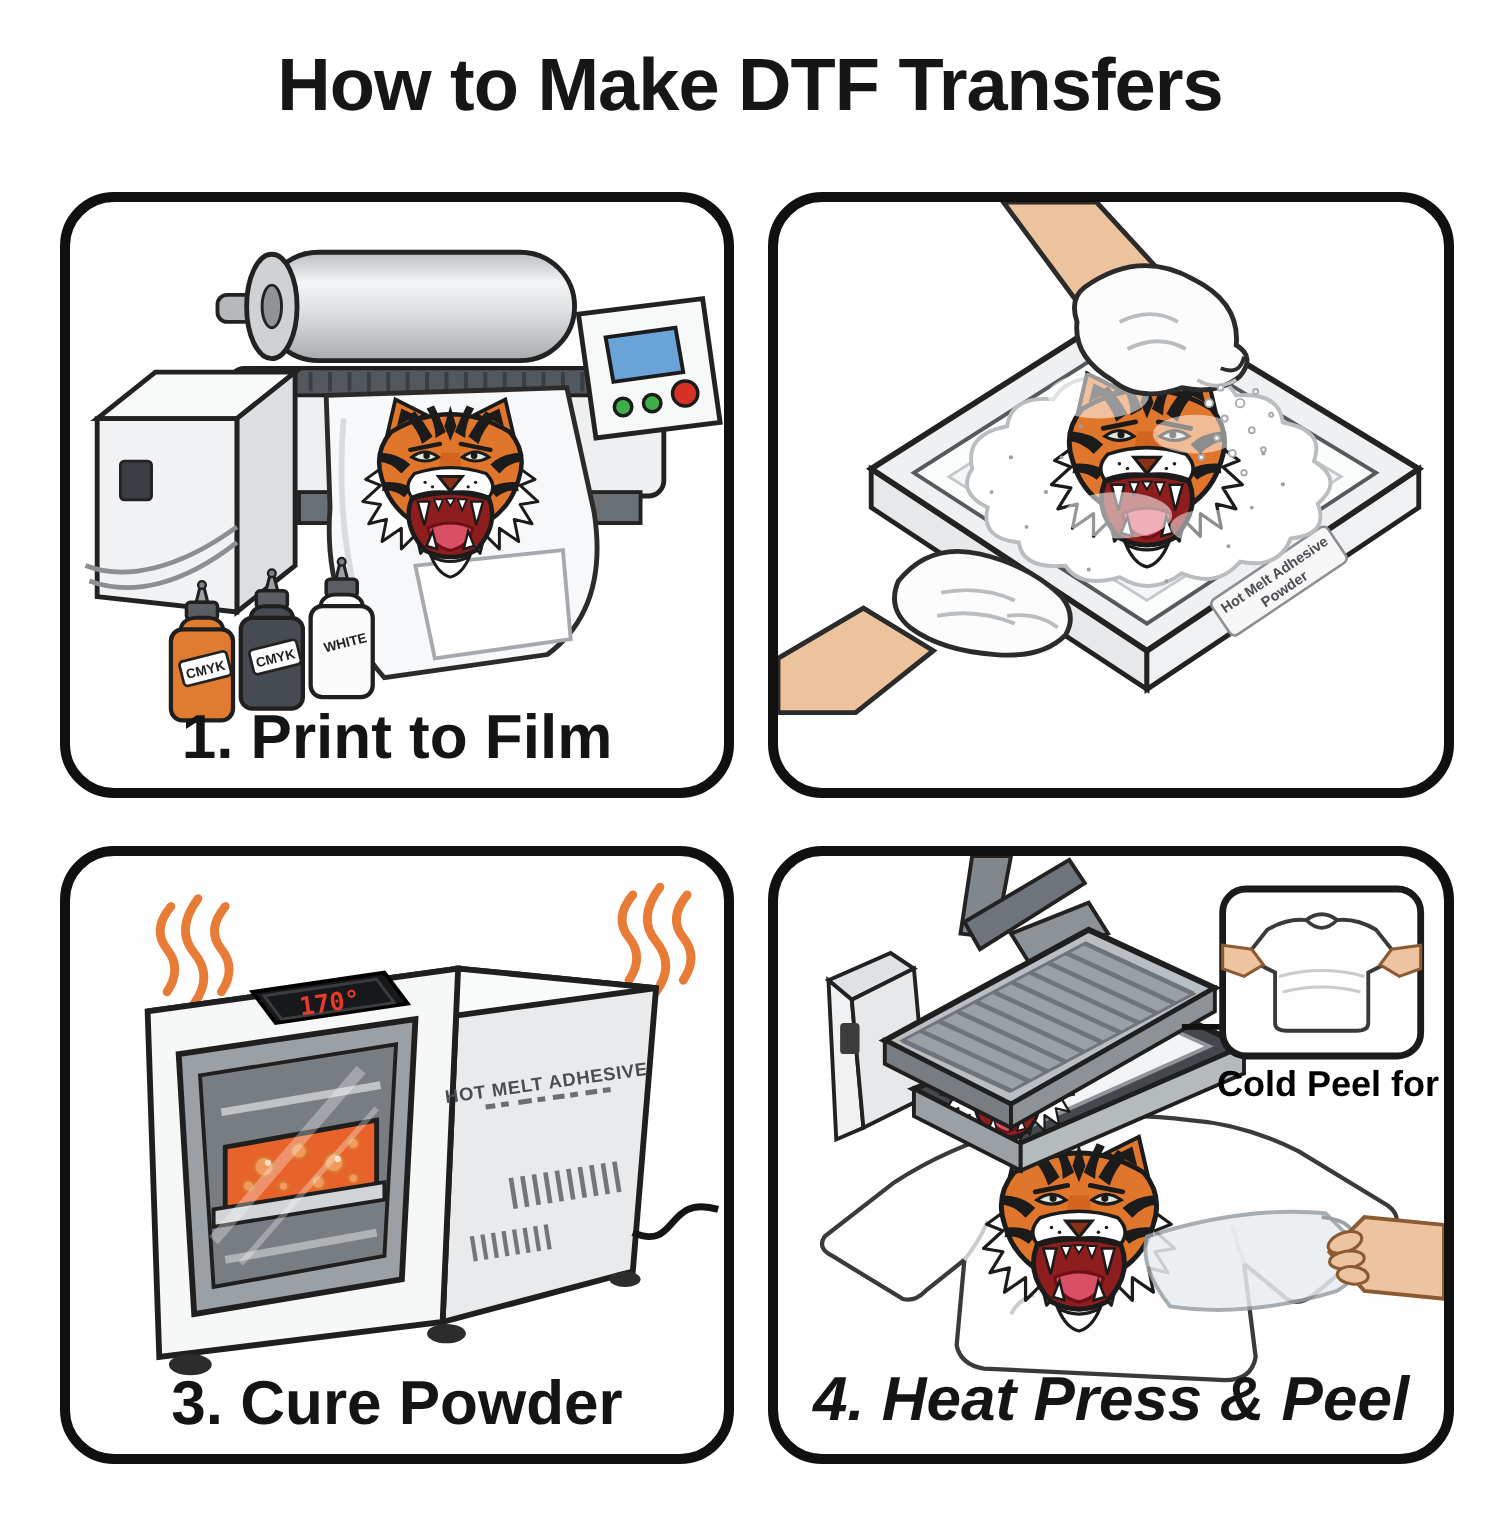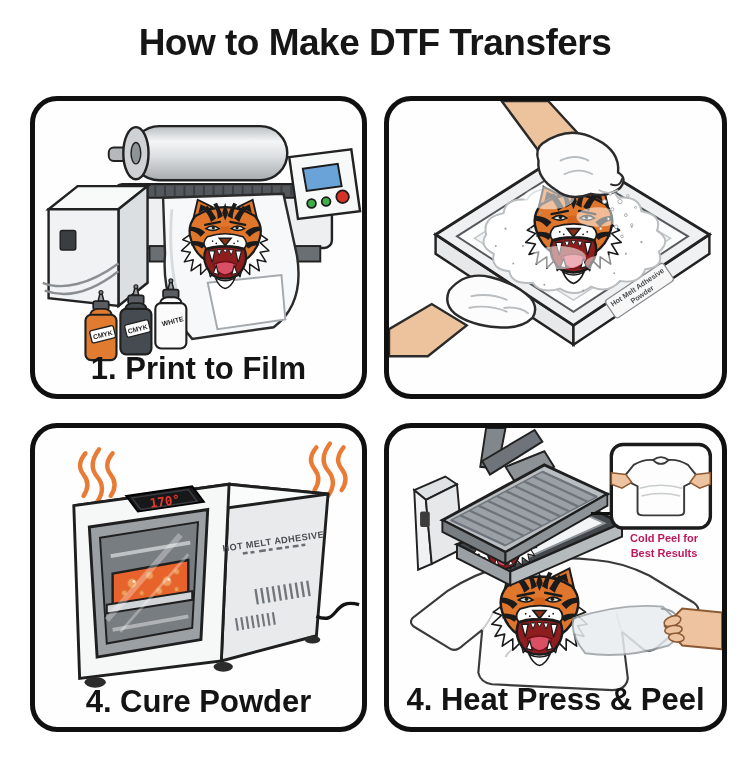--- a/index.html
+++ b/index.html
@@ -18,24 +18,24 @@
   }
   .panel svg.scene{position:absolute;left:0;top:0;width:100%;height:100%;}
   #p1{left:30px;top:96px;width:337px;height:303px;}
   #p2{left:384px;top:96px;width:343px;height:303px;}
   #p3{left:30px;top:423px;width:337px;height:309px;}
   #p4{left:384px;top:423px;width:343px;height:309px;}
   .caption{
     position:absolute;left:0;bottom:7px;width:100%;text-align:center;
     font-size:31px;font-weight:bold;color:#141414;z-index:5;
   }
-  #p4 .caption{bottom:9px;}
+  #p4 .caption{bottom:9px;font-style:italic;}
   .coldpeel{
     position:absolute;left:205px;top:103px;width:140px;text-align:center;
-    font-size:11px;line-height:1.32;font-weight:bold;color:#be185d;z-index:4;
+    font-size:18px;line-height:1.32;font-weight:bold;color:#000000;z-index:4;
   }
   .hidden-defs{position:absolute;width:0;height:0;overflow:hidden;}
 </style>
 </head>
 <body>
 
 <svg class="hidden-defs" aria-hidden="true">
   <defs>
     <linearGradient id="rollGrad" x1="0" y1="0" x2="0" y2="1">
       <stop offset="0" stop-color="#b9bdc0"></stop>
@@ -317,21 +317,21 @@
         <rect x="33" y="0" width="2.2" height="13"></rect>
           <rect x="38.5" y="0" width="2.2" height="13"></rect>
       </g>
 
       <ellipse cx="62" cy="262" rx="11" ry="5.5" fill="#2c2c2c"></ellipse>
       <ellipse cx="194" cy="246" rx="10" ry="5" fill="#2c2c2c"></ellipse>
       <ellipse cx="286" cy="218" rx="8" ry="4" fill="#2c2c2c"></ellipse>
       <path d="M290,194 C314,204 306,174 334,182" stroke="#141414" stroke-width="3.5" fill="none"></path>
     </g>
   </svg>
-  <div class="caption">4. Cure Powder</div>
+  <div class="caption">3. Cure Powder</div>
 </section>
 
 <section class="panel" id="p4">
   <svg class="scene" viewBox="0 0 343 308" preserveAspectRatio="none">
 
     <g>
       <path d="M118,142 Q88,150 60,168 L24,196 Q20,202 28,206 L64,228 Q70,230 76,224 L96,208 L92,252 Q94,262 106,264 L230,270 Q244,270 246,258 L240,210 L262,228 Q268,232 276,226 L316,192 Q322,186 314,180 L268,152 Q240,138 212,136 Q165,130 118,142 Z" fill="#fdfdfd" stroke="#3a3a3a" stroke-width="2.2"></path>
       <path d="M96,208 Q104,198 108,188 M240,210 Q236,198 234,190 M120,236 Q124,228 132,226" stroke="#c9ccce" stroke-width="2" fill="none"></path>
       <use href="#tiger" x="105" y="138" width="100" height="110"></use>
 
@@ -390,16 +390,15 @@
       <rect x="229" y="17" width="102" height="86" rx="12" fill="#ffffff" stroke="#1b1b1b" stroke-width="3.5"></rect>
       <path d="M252,38 Q262,32 272,33 Q280,27 288,33 Q298,32 308,38 L316,48 Q318,52 314,55 L304,60 L304,86 Q304,90 298,90 L262,90 Q256,90 256,86 L256,60 L246,55 Q242,52 244,48 Z" fill="#fdfdfd" stroke="#3a3a3a" stroke-width="2"></path>
       <path d="M272,33 Q280,41 288,33" stroke="#3a3a3a" stroke-width="1.8" fill="none"></path>
       <path d="M258,62 Q280,56 302,62 M260,70 Q280,65 300,70" stroke="#c9ccce" stroke-width="1.6" fill="none"></path>
       <polygon points="229,46 244,48 250,56 240,62 229,58" fill="#eec3a0" stroke="#8c5a32" stroke-width="1.6"></polygon>
       <polygon points="331,46 316,48 310,56 320,62 331,58" fill="#eec3a0" stroke="#8c5a32" stroke-width="1.6"></polygon>
     </g>
   </svg>
   <div class="coldpeel">
     <div>Cold Peel for</div>
-    <div>Best Results</div>
   </div>
   <div class="caption">4. Heat Press &amp; Peel</div>
 </section>
 
 </body></html>

